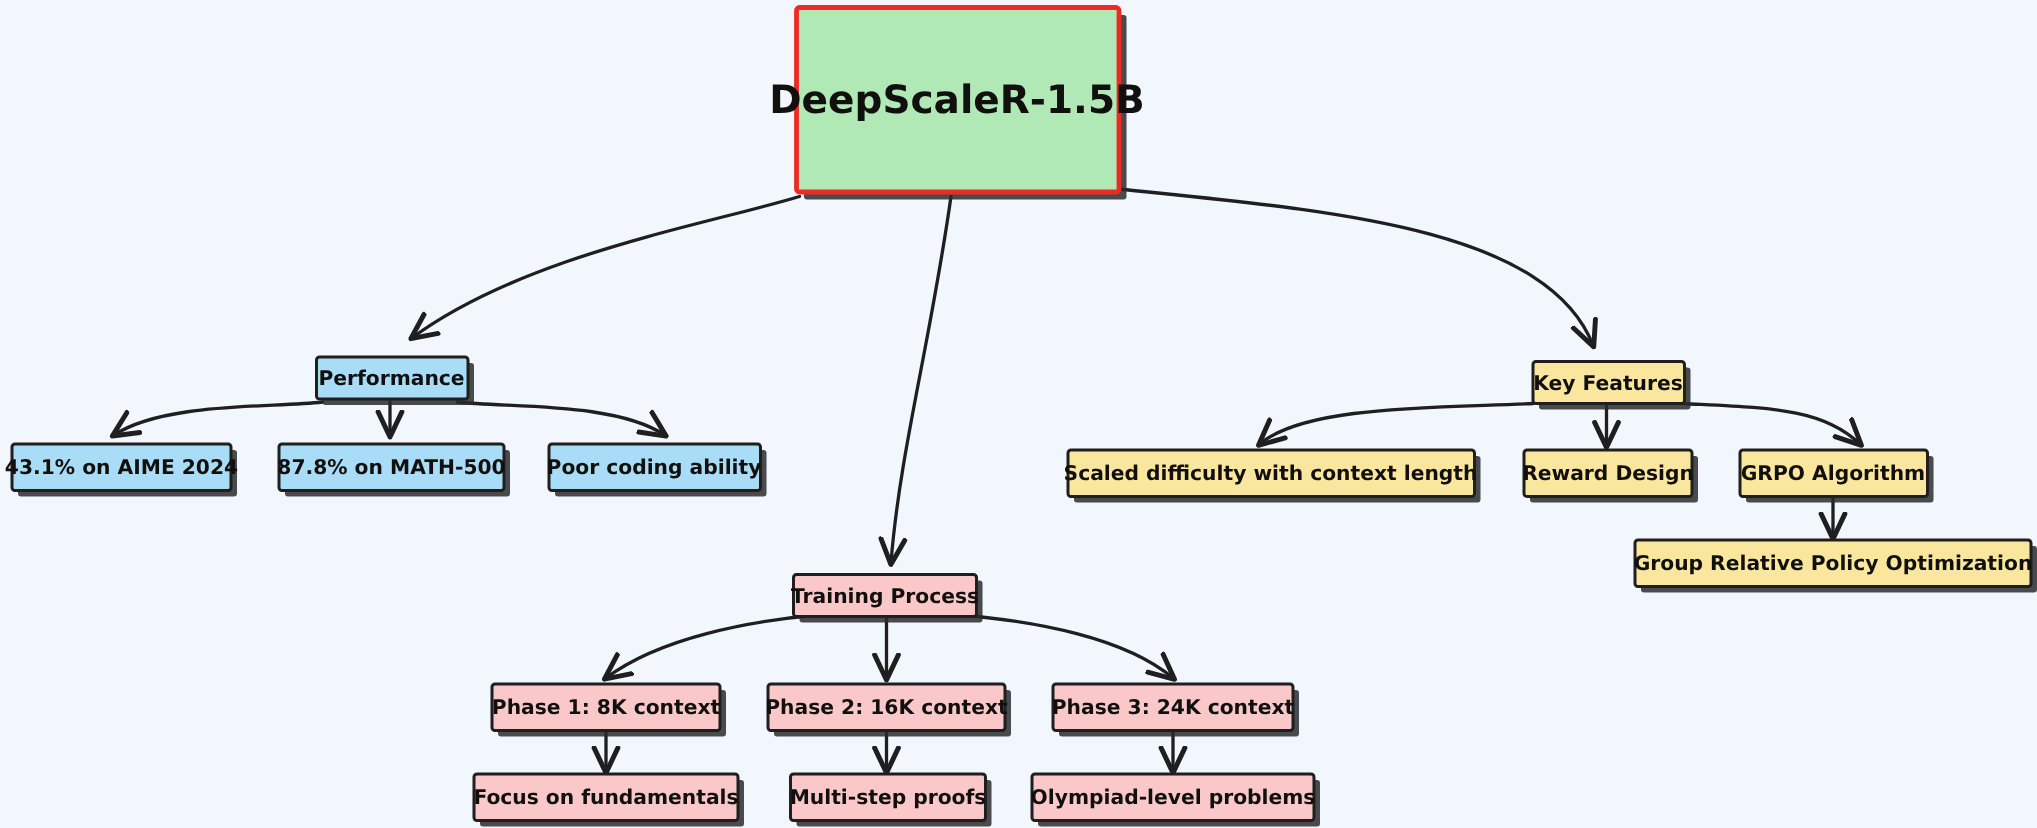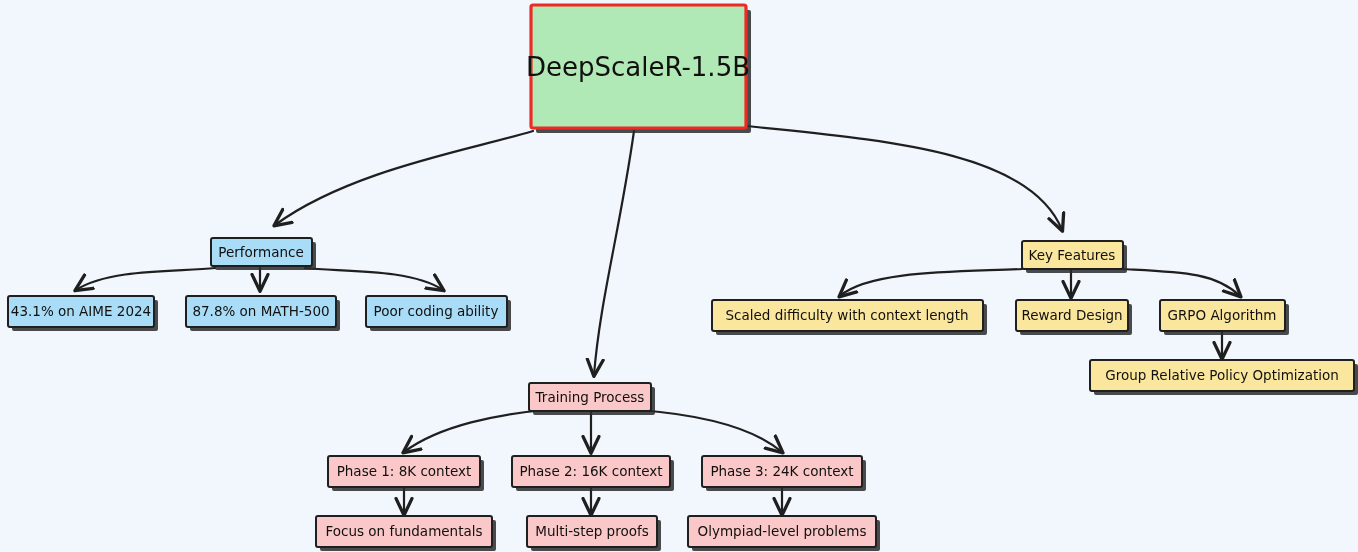--- a/index.html
+++ b/index.html
@@ -12,20 +12,21 @@
     width: 1358px;
     height: 552px;
     overflow: hidden;
     font-family: "DejaVu Sans", sans-serif;
   }
   #diagram-root {
     position: relative;
     width: 1358px;
     height: 552px;
     background: #f2f7fd;
+    font-weight: bold;
   }
   svg.flow {
     position: absolute;
     left: 0;
     top: 0;
     width: 1358px;
     height: 552px;
     display: block;
   }
   .edge-path {

